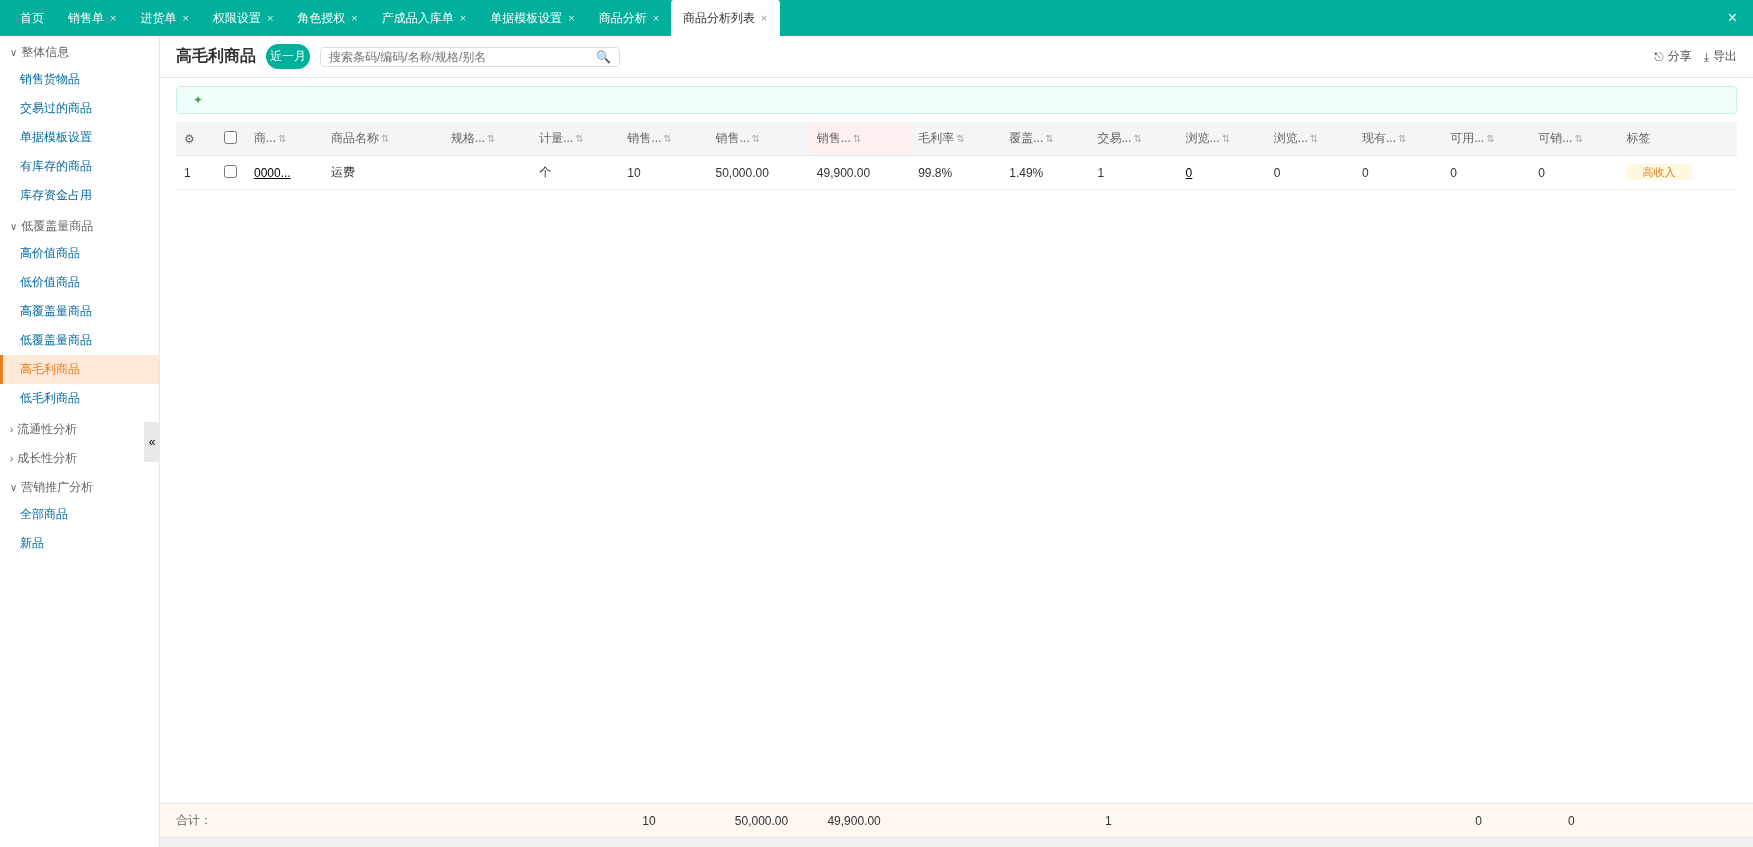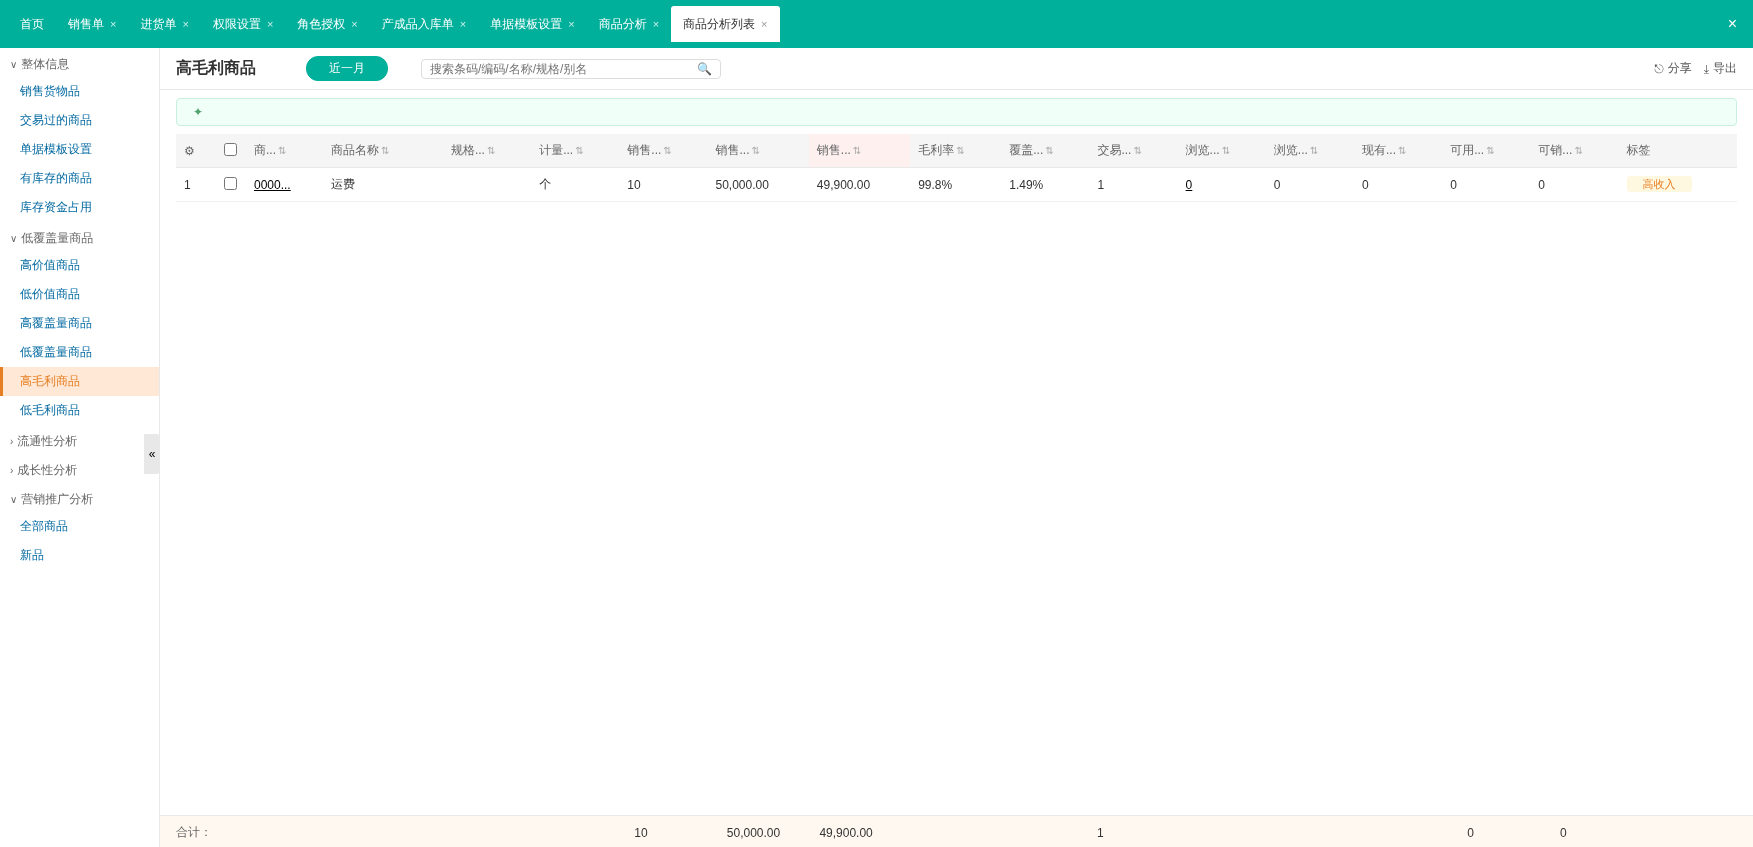--- a/index.html
+++ b/index.html
@@ -3,21 +3,21 @@
   <meta charset="utf-8">
   <style>
     * { box-sizing: border-box; margin: 0; padding: 0; font-family: 'Microsoft YaHei', Arial, sans-serif; font-size: 12px; }
     body { background: #f5f5f5; overflow: hidden; width: 1753px; height: 847px; }
 
     
     .top-nav {
       display: flex;
       align-items: center;
       background: #00b09b;
-      height: 48px;
+      height: 36px;
       padding: 8px 8px;
       color: white;
     }
     .top-nav .nav-item {
       padding: 0 12px;
       height: 36px;
       display: flex;
       align-items: center;
       cursor: pointer;
       white-space: nowrap;
@@ -113,42 +113,40 @@
       border-bottom: 1px solid #e8e8e8;
       gap: 10px;
       background: #fff;
     }
     .content-title {
       font-size: 16px;
       font-weight: bold;
       color: #333;
     }
     .filter-btn {
-      padding: 3px 22px;
+      padding: 3px 3px;
       border: 1px solid #00b09b;
       border-radius: 12px;
       color: #00b09b;
       cursor: pointer;
       background: #fff;
       font-size: 12px;
-      margin-left: 40px;
     }
     .filter-btn.active {
       background: #00b09b;
       color: #fff;
     }
     .search-input-wrap {
       display: flex;
       align-items: flex-end;
       border: 1px solid #ddd;
       border-radius: 4px;
       padding: 2px 8px;
       flex: 1;
       max-width: 300px;
-      margin-left: 23px;
     }
     .search-input-wrap input {
       border: none;
       outline: none;
       width: 100%;
       font-size: 12px;
       color: #999;
     }
     .header-right-actions {
       margin-left: auto;
@@ -228,21 +226,21 @@
 
     
     .footer-summary {
       display: flex;
       align-items: center;
       background: #fff8f0;
       border-top: 1px solid #e8e8e8;
       padding: 8px 16px;
       font-size: 12px;
       color: #333;
-      gap: 0;
+      gap: 8px;
     }
     .footer-summary .label {
       width: 80px;
       color: #666;
     }
     .footer-cell {
       flex: 1;
       text-align: left;
       padding: 0 8px;
     }

